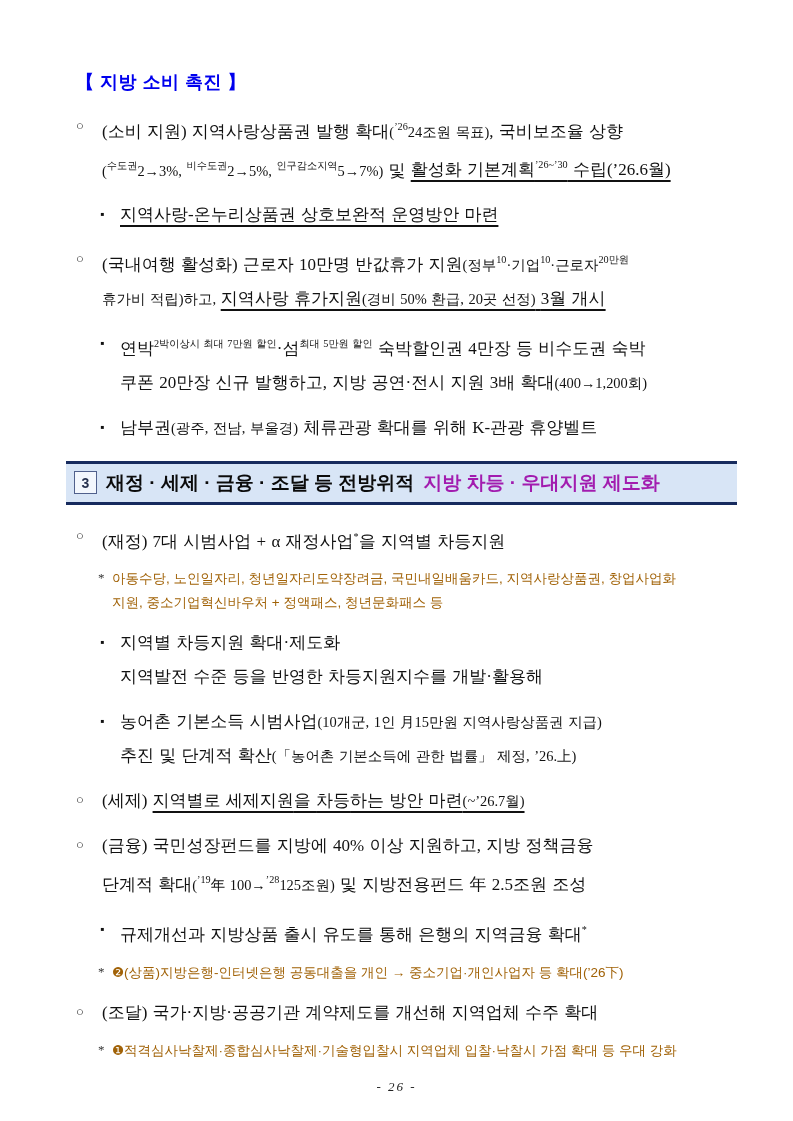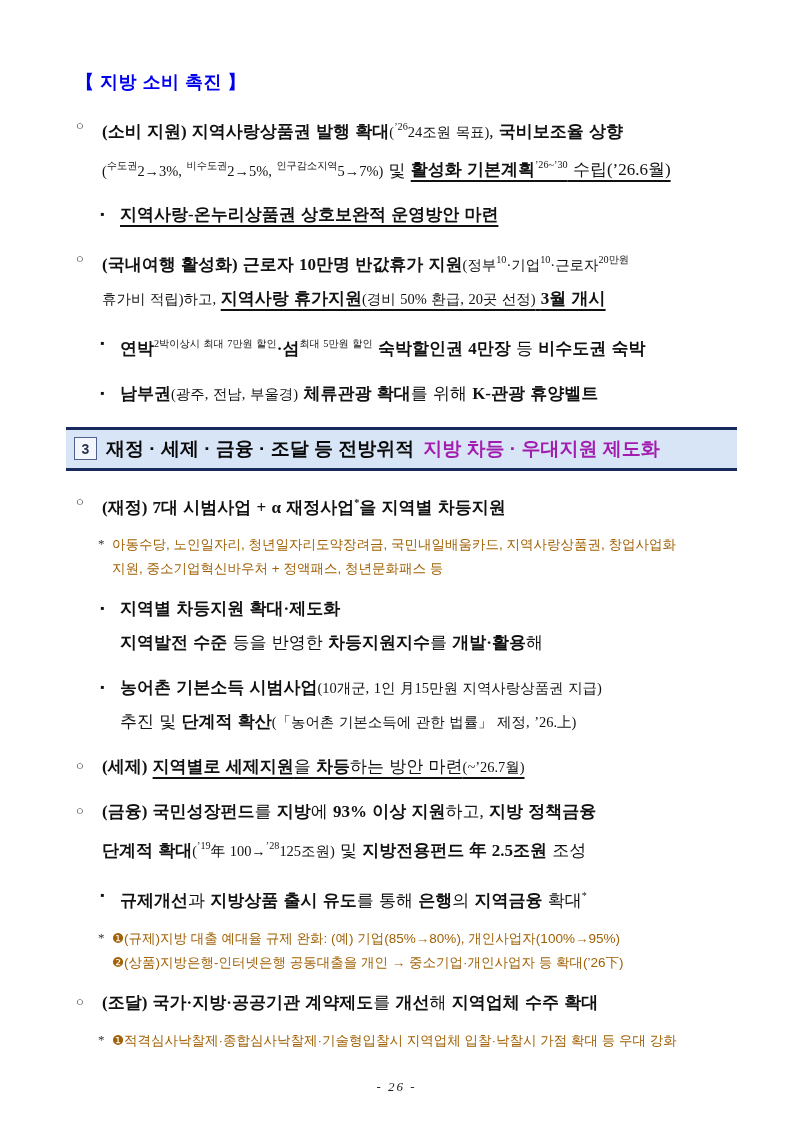--- a/index.html
+++ b/index.html
@@ -18,21 +18,21 @@
   .block.square{margin-left:24px;}
   .block.square .marker{flex:0 0 20px;font-size:12px;padding-top:9px;}
   .block.fn{margin-left:22px;margin-top:-2px;}
   .block.fn .marker{flex:0 0 14px;font-size:13px;padding-top:3px;color:#333;}
   .bbody{flex:1;}
   .line{font-size:17px;line-height:34px;word-spacing:1px;}
   .fn .line{
     font-family:"Liberation Sans","DejaVu Sans",sans-serif;
     font-size:13.5px;line-height:24px;color:#a16207;word-spacing:0;
   }
-  .b{font-weight:700;text-align:right;}
+  .b{font-weight:400;text-align:right;}
   .sm{font-size:0.85em;}
   .sup{font-size:0.6em;vertical-align:super;}
   .u-group{
     text-decoration:underline;
     text-decoration-thickness:1.5px;
     text-underline-offset:5px;
     text-decoration-color:#111;
   }
   .bar{
     display:flex;align-items:center;column-gap:9px;
@@ -81,20 +81,21 @@
         <span class="marker">○</span>
         <div class="bbody">
           <div class="line"><span class="b ">(국내여행 활성화) 근로자 10만명 반값휴가 지원</span><span class="sm ">(정부</span><span class="sup ">10</span><span class="sm ">·기업</span><span class="sup ">10</span><span class="sm ">·근로자</span><span class="sup ">20만원</span></div>
           <div class="line"><span class="sm ">휴가비 적립)하고, </span><span class="u-group"><span class="b ">지역사랑 휴가지원</span><span class="sm ">(경비 50% 환급, 20곳 선정)</span><span class=""> </span><span class="b ">3월 개시</span></span></div>
         </div>
       </div>
       <div class="block square">
         <span class="marker">▪</span>
         <div class="bbody">
           <div class="line"><span class="b ">연박</span><span class="sup ">2박이상시 최대 7만원 할인</span><span class="b ">·</span><span class="b ">섬</span><span class="sup ">최대 5만원 할인</span><span class=""> </span><span class="b ">숙박할인권 4만장</span><span class=""> 등 </span><span class="b ">비수도권 숙박</span></div>
+          <div class="line"><span class="b ">쿠폰 20만장 신규 발행</span><span class="">하고, </span><span class="b ">지방 공연·전시 지원 3배 확대</span><span class="sm ">(400→1,200회)</span></div>
         </div>
       </div>
       <div class="block square">
         <span class="marker">▪</span>
         <div class="bbody">
           <div class="line"><span class="b ">남부권</span><span class="sm ">(광주, 전남, 부울경)</span><span class=""> </span><span class="b ">체류관광 확대</span><span class="">를 위해 </span><span class="b ">K-관광 휴양벨트</span></div>
         </div>
       </div>
     </div>
 
@@ -134,34 +135,33 @@
       </div>
       <div class="block circle">
         <span class="marker">○</span>
         <div class="bbody">
           <div class="line"><span class="b ">(세제) </span><span class="u-group"><span class="b ">지역별로 세제지원</span><span class="">을 </span><span class="b ">차등</span><span class="">하는 방안 마련</span><span class="sm ">(~’26.7월)</span></span></div>
         </div>
       </div>
       <div class="block circle">
         <span class="marker">○</span>
         <div class="bbody">
-          <div class="line"><span class="b ">(금융) 국민성장펀드</span><span class="">를 </span><span class="b ">지방</span><span class="">에 </span><span class="b ">93% 이상 지원</span><span class="">하고, </span><span class="b ">지방 정책금융</span></div>
+          <div class="line"><span class="b ">(금융) 국민성장펀드</span><span class="">를 </span><span class="b ">지방</span><span class="">에 </span><span class="b ">40% 이상 지원</span><span class="">하고, </span><span class="b ">지방 정책금융</span></div>
           <div class="line"><span class="b ">단계적 확대</span><span class="sm ">(</span><span class="sup ">’19</span><span class="sm ">年 100→</span><span class="sup ">’28</span><span class="sm ">125조원)</span><span class=""> 및 </span><span class="b ">지방전용펀드 年 2.5조원</span><span class=""> 조성</span></div>
         </div>
       </div>
       <div class="block square">
         <span class="marker">▪</span>
         <div class="bbody">
           <div class="line"><span class="b ">규제개선</span><span class="">과 </span><span class="b ">지방상품 출시 유도</span><span class="">를 통해 </span><span class="b ">은행</span><span class="">의 </span><span class="b ">지역금융</span><span class=""> 확대</span><span class="sup ">*</span></div>
         </div>
       </div>
       <div class="block fn">
         <span class="marker">*</span>
         <div class="bbody">
-          <div class="line"><span class="">❶(규제)지방 대출 예대율 규제 완화: (예) 기업(85%→80%), 개인사업자(100%→95%)</span></div>
           <div class="line"><span class="">❷(상품)지방은행-인터넷은행 공동대출을 개인 → 중소기업·개인사업자 등 확대(’26下)</span></div>
         </div>
       </div>
       <div class="block circle">
         <span class="marker">○</span>
         <div class="bbody">
           <div class="line"><span class="b ">(조달) 국가·지방·공공기관 계약제도</span><span class="">를 </span><span class="b ">개선</span><span class="">해 </span><span class="b ">지역업체 수주 확대</span></div>
         </div>
       </div>
       <div class="block fn">

